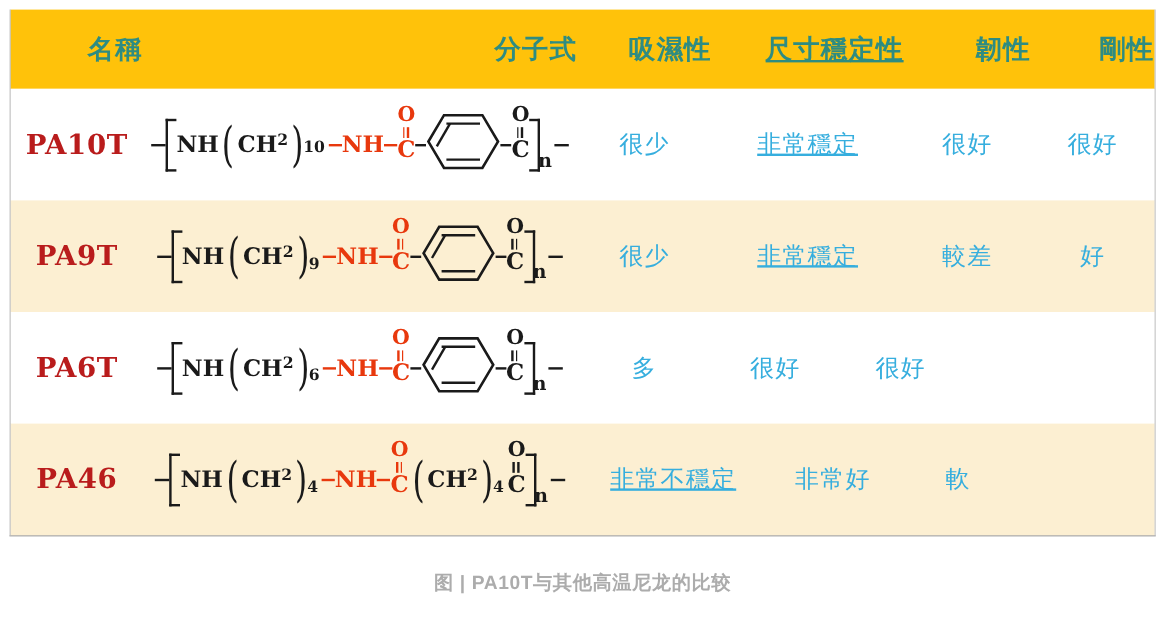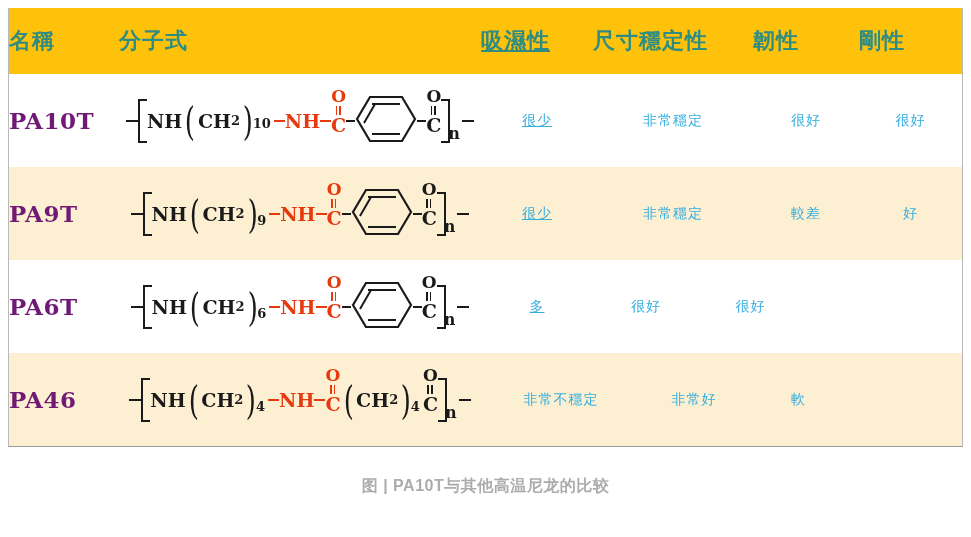--- a/index.html
+++ b/index.html
@@ -40,48 +40,49 @@
   }
 
   .head-row {
     height: 66px;
     background: #FFC20A;
   }
   .head-cell {
     color: #2E8C82;
     font-size: 22px;
     font-weight: 700;
-    text-align: left;
+    text-align: right;
     font-family: "DejaVu Serif", "Liberation Serif", serif;
     letter-spacing: 1px;
   }
 
   .body-row { height: 93px; }
   .row-white { background: #ffffff; }
   .row-cream { background: #FCEFD2; }
 
   
   .c-name    { width: 110px; flex: 0 0 110px; }
   .c-formula { width: 362px; flex: 0 0 362px; }
-  .c-moist   { width: 112px; flex: 0 0 112px; text-decoration: underline; }
-  .c-dim     { width: 160px; flex: 0 0 160px; }
+  .c-moist   { width: 112px; flex: 0 0 112px; }
+  .c-dim     { width: 160px; flex: 0 0 160px; text-decoration: underline; }
   .c-tough   { width: 106px; flex: 0 0 106px; }
   .c-rigid   { width: 103px; flex: 0 0 103px; }
 
   .name-cell {
-    color: #701a75;
+    color: #b91c1c;
     font-size: 23px;
     font-weight: 700;
+    text-align: center;
     font-family: "DejaVu Serif", "Liberation Serif", serif;
     letter-spacing: 0.5px;
   }
 
   .prop-cell {
     color: #36AEDE;
-    font-size: 14px;
+    font-size: 20px;
     text-align: center;
     font-family: "DejaVu Serif", "Liberation Serif", serif;
     letter-spacing: 1px;
   }
 
   
   .formula {
     display: flex;
     align-items: center;
     justify-content: center;
@@ -141,21 +142,20 @@
   }
 
   .sub {
     font-size: 13px;
     vertical-align: sub;
     font-weight: 700;
   }
 
   .grp {
     display: inline-flex;
-    align-items: center;
     vertical-align: middle;
   }
 
   
   .co {
     display: inline-flex;
     flex-direction: column;
     align-items: center;
     vertical-align: middle;
     position: relative;

